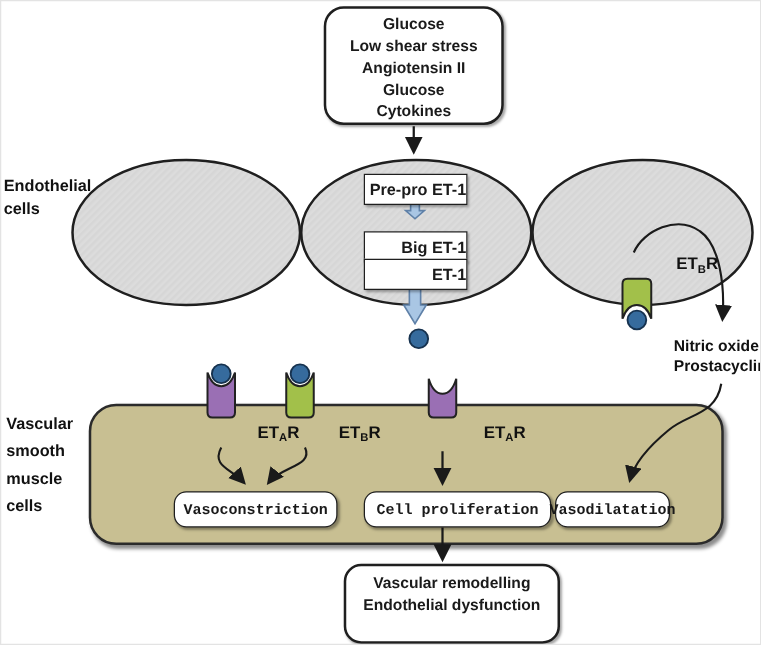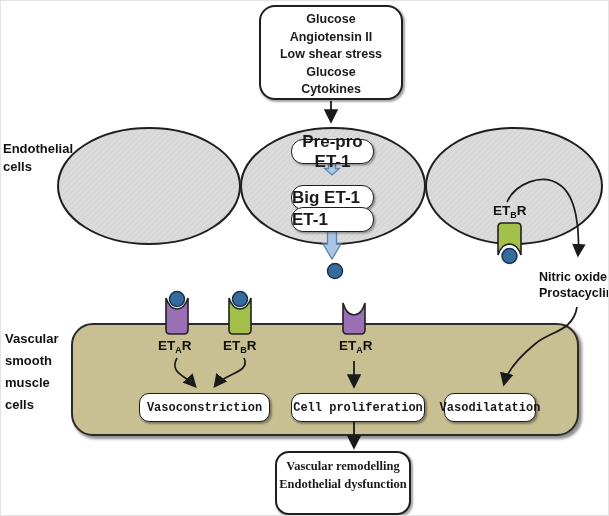--- a/index.html
+++ b/index.html
@@ -15,28 +15,28 @@
     border:2.5px solid #2b2b2b;border-radius:22px;z-index:0;
     box-shadow:2.5px 2.5px 3px rgba(0,0,0,0.45);box-sizing:border-box;
   }
   .wbox{
     background:#ffffff;border:1.8px solid #1f1f1f;box-sizing:border-box;
     box-shadow:1.5px 1.5px 2px rgba(0,0,0,0.35);z-index:2;
     color:#1a1a1a;font-weight:bold;text-align:center;
   }
   #stimuli-box{left:258px;top:4px;width:144px;height:95px;border-radius:16px;
     font-size:12.5px;line-height:17.5px;padding-top:4px;border-width:2px;}
-  .cascade-box{left:290px;width:83px;height:25px;border-radius:12px;
-    font-size:17px;display:flex;align-items:center;justify-content:flex-start;}
+  .cascade-box{left:290px;width:83px;height:25px;border-radius:0;
+    font-size:13px;display:flex;align-items:center;justify-content:flex-end;}
   .outcome-box{top:392px;height:29px;border-radius:10px;font-size:12px;
     display:flex;align-items:center;justify-content:center;font-family:Liberation Mono, monospace;}
-  #consequence-box{left:274px;top:450px;width:136px;height:64px;border-radius:14px;
-    font-size:12.5px;line-height:18px;padding-top:4px;border-width:2px;font-family:Liberation Serif, serif;}
+  #consequence-box{left:274px;top:450px;width:173px;height:64px;border-radius:14px;
+    font-size:12.5px;line-height:18px;padding-top:4px;border-width:2px;}
   .side-label{z-index:2;color:#111;font-weight:bold;font-size:13px;background:transparent;}
-  .rec-label{z-index:2;color:#111;font-weight:bold;font-size:13.5px;background:transparent;white-space:nowrap;}
+  .rec-label{z-index:2;color:#111;font-weight:bold;font-size:13.5px;background:transparent;white-space:nowrap;margin-left:48px;}
   .rec-label sub{font-size:9px;vertical-align:-3px;font-weight:bold;}
 </style>
 </head>
 <body>
 
 <div id="figure">
 
   <div class="abs" id="muscle-box"></div>
 
   <svg id="svg-layer" width="609" height="516" viewBox="0 0 609 516">
@@ -79,22 +79,22 @@
 
     <path d="M 176,357 C 168,372 184,374 194,385" fill="none" stroke="#1a1a1a" stroke-width="1.7" marker-end="url(#ah)"></path>
     <path d="M 243,357 C 250,372 224,372 214,385" fill="none" stroke="#1a1a1a" stroke-width="1.7" marker-end="url(#ah)"></path>
     <line x1="353" y1="360" x2="353" y2="385" stroke="#1a1a1a" stroke-width="1.8" marker-end="url(#ah)"></line>
 
     <line x1="353" y1="421" x2="353" y2="446" stroke="#1a1a1a" stroke-width="1.8" marker-end="url(#ah)"></line>
   </svg>
 
   <div class="abs wbox" id="stimuli-box">
     <div>Glucose</div>
+    <div>Low shear stress</div>
     <div>Angiotensin II</div>
-    <div>Low shear stress</div>
     <div>Glucose</div>
     <div>Cytokines</div>
   </div>
 
   <div class="abs side-label" style="left:2px;top:139px;line-height:18px;">
     <div>Endothelial</div>
     <div>cells</div>
   </div>
   <div class="abs side-label" style="left:4px;top:327px;line-height:22px;">
     <div>Vascular</div>
@@ -127,21 +127,21 @@
   </div>
 
   <div class="abs side-label" style="left:538px;top:268px;font-size:12.5px;line-height:16px;">
     <div>Nitric oxide</div>
     <div>Prostacyclin</div>
   </div>
 
   <div class="abs wbox outcome-box" style="left:138px;width:131px;">
     <span>Vasoconstriction</span>
   </div>
-  <div class="abs wbox outcome-box" style="left:290px;width:134px;">
+  <div class="abs wbox outcome-box" style="left:290px;width:150px;">
     <span>Cell proliferation</span>
   </div>
   <div class="abs wbox outcome-box" style="left:443px;width:92px;">
     <span>Vasodilatation</span>
   </div>
 
   <div class="abs wbox" id="consequence-box">
     <div>Vascular remodelling</div>
     <div>Endothelial dysfunction</div>
   </div>

